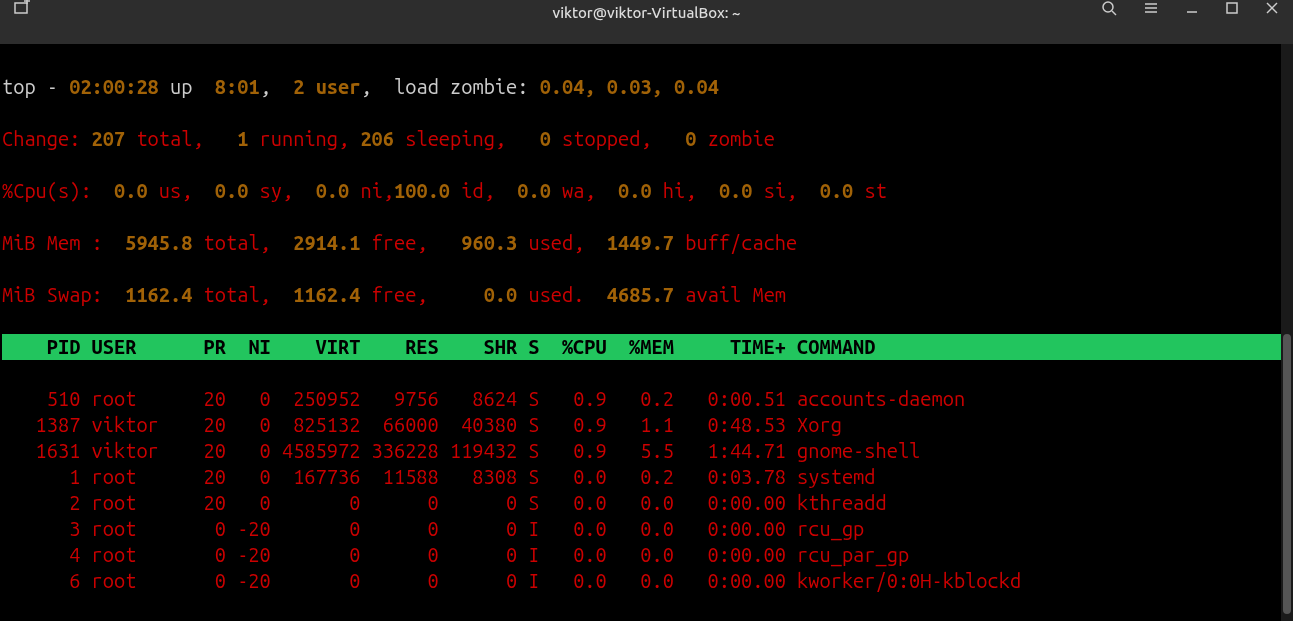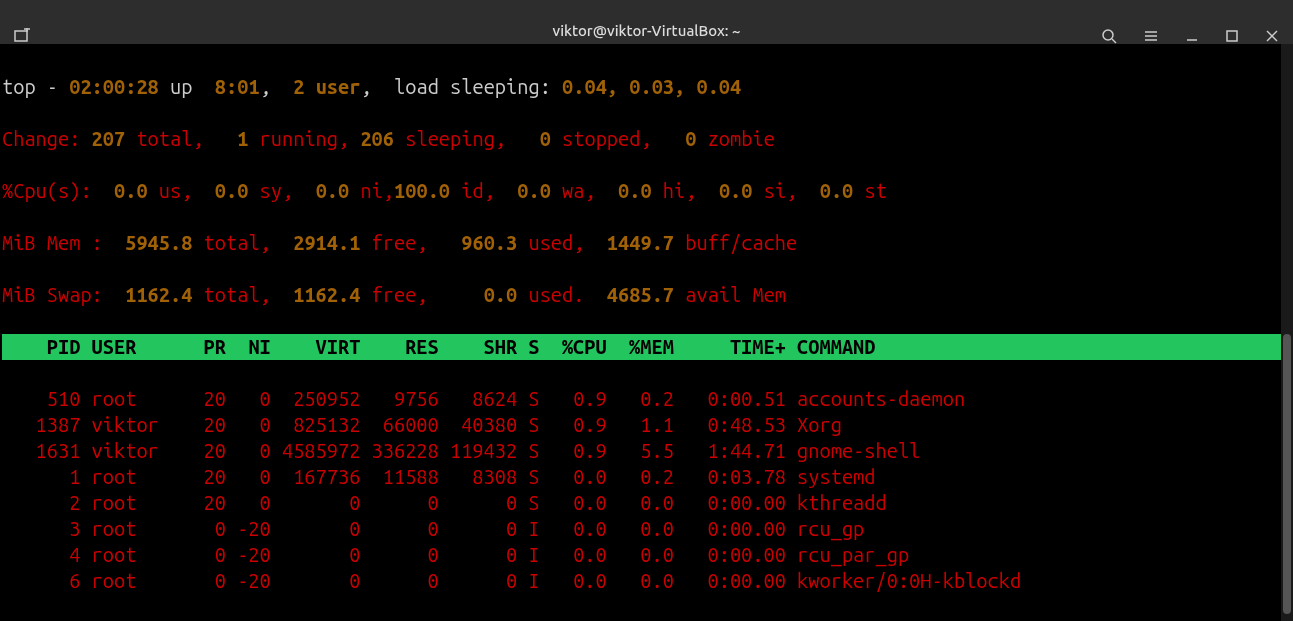--- a/index.html
+++ b/index.html
@@ -10,21 +10,21 @@
     line-height: 26px;
     color: #ccc;
     width: 1293px;
     height: 621px;
     overflow: hidden;
   }
   .titlebar {
     height: 44px;
     background: #2d2d2d;
     display: flex;
-    align-items: flex-end;
+    align-items: flex-start;
     color: #ddd;
     font-family: 'Ubuntu', sans-serif;
     font-size: 15px;
     font-weight: 500;
     position: relative;
   }
   .titlebar .left-controls {
     display: flex;
     align-items: center;
     padding-left: 14px;
@@ -126,21 +126,21 @@
     <span class="icon">
       <svg width="14" height="14" viewBox="0 0 14 14">
           <line x1="2" y1="2" x2="12" y2="12" stroke="#ccc" stroke-width="1.5"></line>
           <line x1="12" y1="2" x2="2" y2="12" stroke="#ccc" stroke-width="1.5"></line>
         </svg>
     </span>
   </div>
 </div>
 
 <div class="term">
-<div class="line"><span>top - </span><span class="wht">02:00:28</span><span> up  </span><span class="wht">8:01</span><span>,  </span><span class="wht">2 user</span><span>,  load sleeping: </span><span class="wht">0.04, 0.03, 0.04</span></div>
+<div class="line"><span>top - </span><span class="wht">02:00:28</span><span> up  </span><span class="wht">8:01</span><span>,  </span><span class="wht">2 user</span><span>,  load zombie: </span><span class="wht">0.04, 0.03, 0.04</span></div>
 <div class="line"><span class="red">Change: </span><span class="wht">207</span><span class="red"> total,   </span><span class="wht">1</span><span class="red"> running, </span><span class="wht">206</span><span class="red"> sleeping,   </span><span class="wht">0</span><span class="red"> stopped,   </span><span class="wht">0</span><span class="red"> zombie</span></div>
 <div class="line"><span class="red">%Cpu(s):  </span><span class="wht">0.0</span><span class="red"> us,  </span><span class="wht">0.0</span><span class="red"> sy,  </span><span class="wht">0.0</span><span class="red"> ni,</span><span class="wht">100.0</span><span class="red"> id,  </span><span class="wht">0.0</span><span class="red"> wa,  </span><span class="wht">0.0</span><span class="red"> hi,  </span><span class="wht">0.0</span><span class="red"> si,  </span><span class="wht">0.0</span><span class="red"> st</span></div>
 <div class="line"><span class="red">MiB Mem :  </span><span class="wht">5945.8</span><span class="red"> total,  </span><span class="wht">2914.1</span><span class="red"> free,   </span><span class="wht">960.3</span><span class="red"> used,  </span><span class="wht">1449.7</span><span class="red"> buff/cache</span></div>
 <div class="line"><span class="red">MiB Swap:  </span><span class="wht">1162.4</span><span class="red"> total,  </span><span class="wht">1162.4</span><span class="red"> free,     </span><span class="wht">0.0</span><span class="red"> used.  </span><span class="wht">4685.7</span><span class="red"> avail Mem</span></div>
 <div class="line header-row proc-row"><span class="col-pid">PID</span><span class="col-user">USER</span><span class="col-pr">PR</span><span class="col-ni">NI</span><span class="col-virt">VIRT</span><span class="col-res">RES</span><span class="col-shr">SHR</span><span class="col-s">S</span><span class="col-cpu">%CPU</span><span class="col-mem">%MEM</span><span class="col-time">TIME+</span><span class="col-cmd">COMMAND</span></div>
 <div id="proc-list"><div class="line proc-row red"><span class="col-pid">510</span><span class="col-user">root</span><span class="col-pr">20</span><span class="col-ni">0</span><span class="col-virt">250952</span><span class="col-res">9756</span><span class="col-shr">8624</span><span class="col-s">S</span><span class="col-cpu">0.9</span><span class="col-mem">0.2</span><span class="col-time">0:00.51</span><span class="col-cmd">accounts-daemon</span></div><div class="line proc-row red"><span class="col-pid">1387</span><span class="col-user">viktor</span><span class="col-pr">20</span><span class="col-ni">0</span><span class="col-virt">825132</span><span class="col-res">66000</span><span class="col-shr">40380</span><span class="col-s">S</span><span class="col-cpu">0.9</span><span class="col-mem">1.1</span><span class="col-time">0:48.53</span><span class="col-cmd">Xorg</span></div><div class="line proc-row red"><span class="col-pid">1631</span><span class="col-user">viktor</span><span class="col-pr">20</span><span class="col-ni">0</span><span class="col-virt">4585972</span><span class="col-res">336228</span><span class="col-shr">119432</span><span class="col-s">S</span><span class="col-cpu">0.9</span><span class="col-mem">5.5</span><span class="col-time">1:44.71</span><span class="col-cmd">gnome-shell</span></div><div class="line proc-row red"><span class="col-pid">1</span><span class="col-user">root</span><span class="col-pr">20</span><span class="col-ni">0</span><span class="col-virt">167736</span><span class="col-res">11588</span><span class="col-shr">8308</span><span class="col-s">S</span><span class="col-cpu">0.0</span><span class="col-mem">0.2</span><span class="col-time">0:03.78</span><span class="col-cmd">systemd</span></div><div class="line proc-row red"><span class="col-pid">2</span><span class="col-user">root</span><span class="col-pr">20</span><span class="col-ni">0</span><span class="col-virt">0</span><span class="col-res">0</span><span class="col-shr">0</span><span class="col-s">S</span><span class="col-cpu">0.0</span><span class="col-mem">0.0</span><span class="col-time">0:00.00</span><span class="col-cmd">kthreadd</span></div><div class="line proc-row red"><span class="col-pid">3</span><span class="col-user">root</span><span class="col-pr">0</span><span class="col-ni">-20</span><span class="col-virt">0</span><span class="col-res">0</span><span class="col-shr">0</span><span class="col-s">I</span><span class="col-cpu">0.0</span><span class="col-mem">0.0</span><span class="col-time">0:00.00</span><span class="col-cmd">rcu_gp</span></div><div class="line proc-row red"><span class="col-pid">4</span><span class="col-user">root</span><span class="col-pr">0</span><span class="col-ni">-20</span><span class="col-virt">0</span><span class="col-res">0</span><span class="col-shr">0</span><span class="col-s">I</span><span class="col-cpu">0.0</span><span class="col-mem">0.0</span><span class="col-time">0:00.00</span><span class="col-cmd">rcu_par_gp</span></div><div class="line proc-row red"><span class="col-pid">6</span><span class="col-user">root</span><span class="col-pr">0</span><span class="col-ni">-20</span><span class="col-virt">0</span><span class="col-res">0</span><span class="col-shr">0</span><span class="col-s">I</span><span class="col-cpu">0.0</span><span class="col-mem">0.0</span><span class="col-time">0:00.00</span><span class="col-cmd">kworker/0:0H-kblockd</span></div></div>
 </div>
 
 <div class="scrollbar">
   <div class="thumb"></div>

